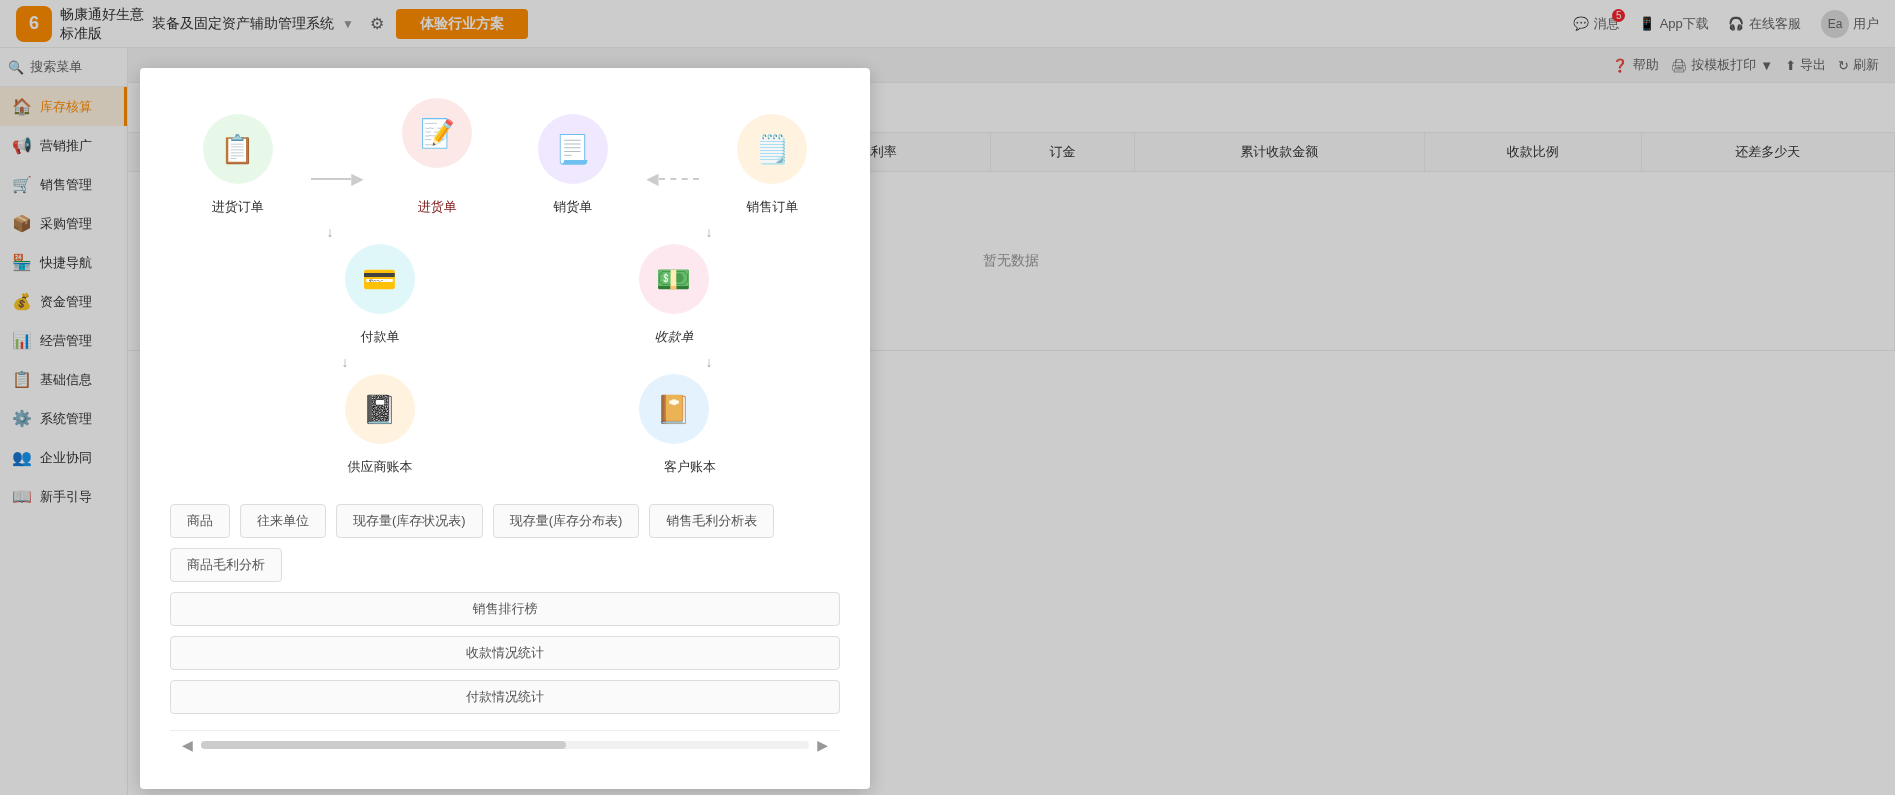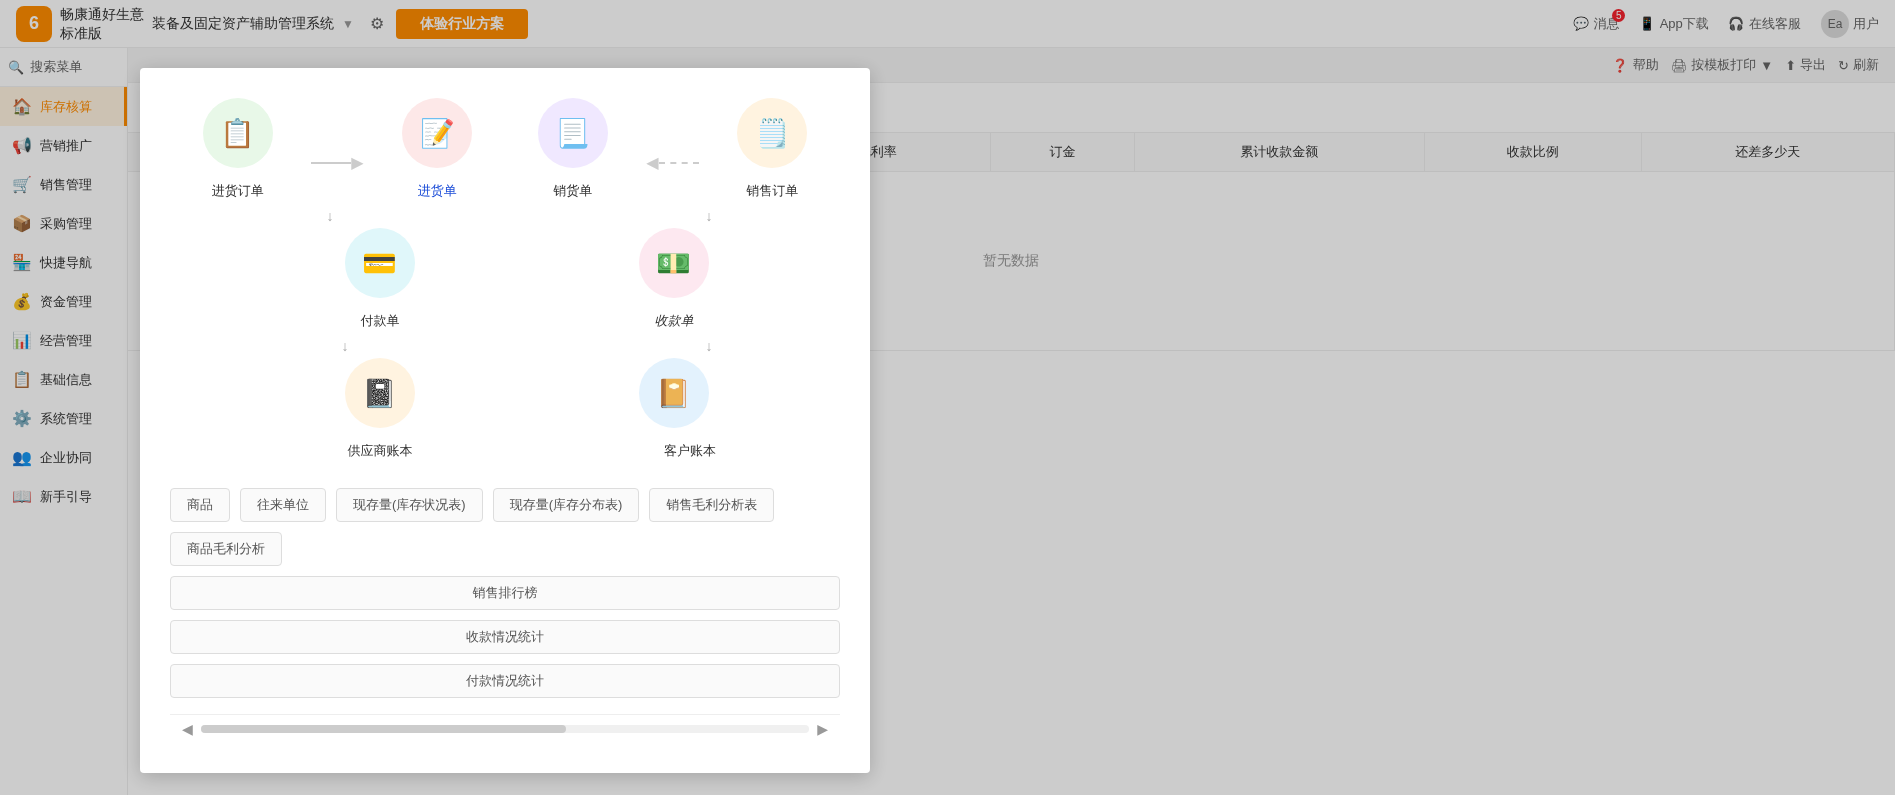--- a/index.html
+++ b/index.html
@@ -250,21 +250,21 @@
           <span style="font-size:13px;color:#333;margin-top:6px;">进货订单</span>
         </div>
 
         <div style="display:flex;align-items:center;margin-bottom:28px;padding:0 6px;">
           <div style="width:40px;border-top:2px solid #ccc;"></div>
           <span style="color:#ccc;font-size:16px;">▶</span>
         </div>
 
         <div class="flow-item">
           <div class="flow-circle" style="width:70px;height:70px;border-radius:50%;display:flex;align-items:center;justify-content:center;font-size:28px;background:#fde8e8;">📝</div>
-          <span style="font-size:13px;color:#1d4ed8;margin-top:6px;">进货单</span>
+          <span style="font-size:13px;color:#7f1d1d;margin-top:22px;">进货单</span>
         </div>
 
         <div style="flex:1;"></div>
 
         <div class="flow-item">
           <div class="flow-circle" style="width:70px;height:70px;border-radius:50%;display:flex;align-items:center;justify-content:center;font-size:28px;background:#f0e8ff;">📃</div>
           <span style="font-size:13px;color:#333;margin-top:6px;">销货单</span>
         </div>
 
         <div style="display:flex;align-items:center;margin-bottom:28px;padding:0 6px;">

